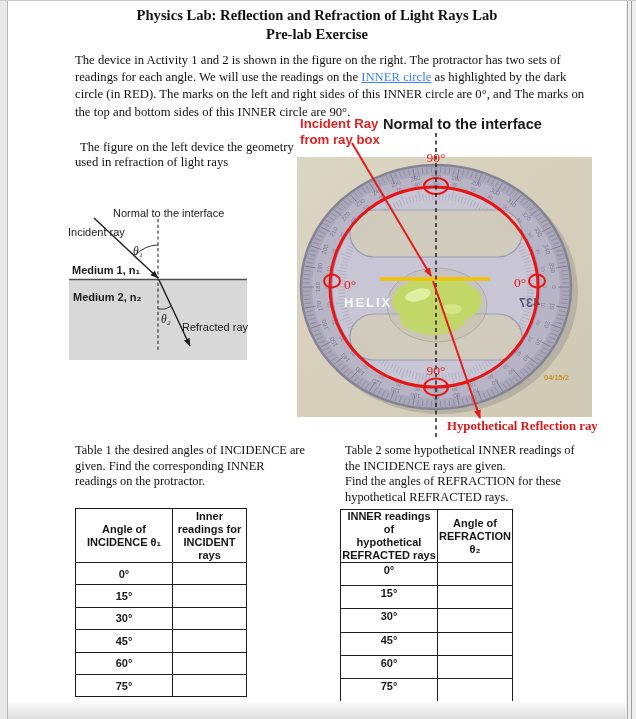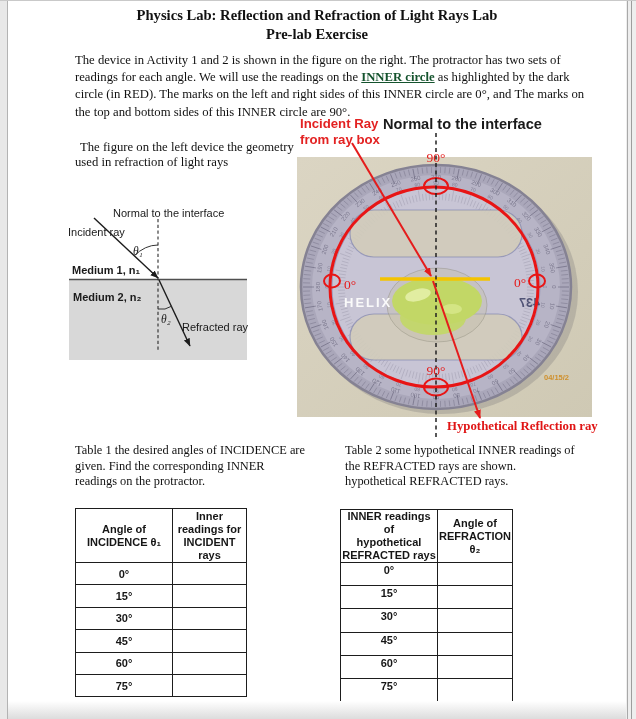--- a/index.html
+++ b/index.html
@@ -9,21 +9,21 @@
   
   #left-edge{left:0;top:0;width:7px;height:719px;background:#e8e8e8;border-right:1px solid #b3b3b3;z-index:5}
   #top-edge{left:0;top:0;width:636px;height:1px;background:#c9c9c9;z-index:6}
   #right-strip{left:626px;top:0;width:10px;height:719px;background:#eee;z-index:5}
   #right-strip .l1{position:absolute;left:1px;top:0;width:1px;height:719px;background:#a9a9a9}
   #right-strip .l2{position:absolute;left:5px;top:0;width:1px;height:719px;background:#9d9d9d}
   #bottom-fade{left:0;top:701px;width:636px;height:18px;background:linear-gradient(#ffffff,#dcdcdc);z-index:4}
   
   #title{left:8px;top:6px;width:618px;text-align:center;font-weight:bold;font-size:14.6px;line-height:18.5px}
   #intro{left:75px;top:52px;font-size:12.7px;line-height:17.2px;white-space:nowrap}
-  .redlink{color:#14532d;font-weight:bold;text-decoration:underline}
+  .redlink{color:#3b82f6;font-weight:normal;text-decoration:underline}
   #fignote{left:75px;top:140px;font-size:12.7px;line-height:15.4px;white-space:nowrap}
   #fignote .ind{padding-left:5px}
   .caption{font-size:12.4px;line-height:15.6px;white-space:nowrap;z-index:3}
   #cap1{left:75px;top:443px}
   #cap2{left:345px;top:443px}
   
   #lbl-incident{left:300px;top:116px;color:#e32222;font-family:"Liberation Sans",sans-serif;
                 font-weight:bold;font-size:13.2px;line-height:16px;z-index:3}
   #lbl-normal{left:383px;top:116px;color:#1a1a1a;font-family:"Liberation Sans",sans-serif;
               font-weight:bold;font-size:14.6px;z-index:3}
@@ -575,21 +575,22 @@
 <div class="abs" id="lbl-normal">Normal to the interface</div>
 <div class="abs" id="lbl-refracted">Hypothetical Reflection ray</div>
 
 <div class="abs caption" id="cap1">
     <div>Table 1 the desired angles of INCIDENCE are</div>
     <div>given. Find the corresponding INNER</div>
     <div>readings on the protractor.</div>
   </div>
 <div class="abs caption" id="cap2">
     <div>Table 2 some hypothetical INNER readings of</div>
-    <div>the REFRACTED rays are shown.</div>
+    <div>the INCIDENCE rays are given.</div>
+    <div>Find the angles of REFRACTION for these</div>
     <div>hypothetical REFRACTED rays.</div>
   </div>
 
 <table id="table1">
   <thead>
     <tr>
       <th>
           <div>Angle of</div>
           <div>INCIDENCE θ₁</div>
         </th>

